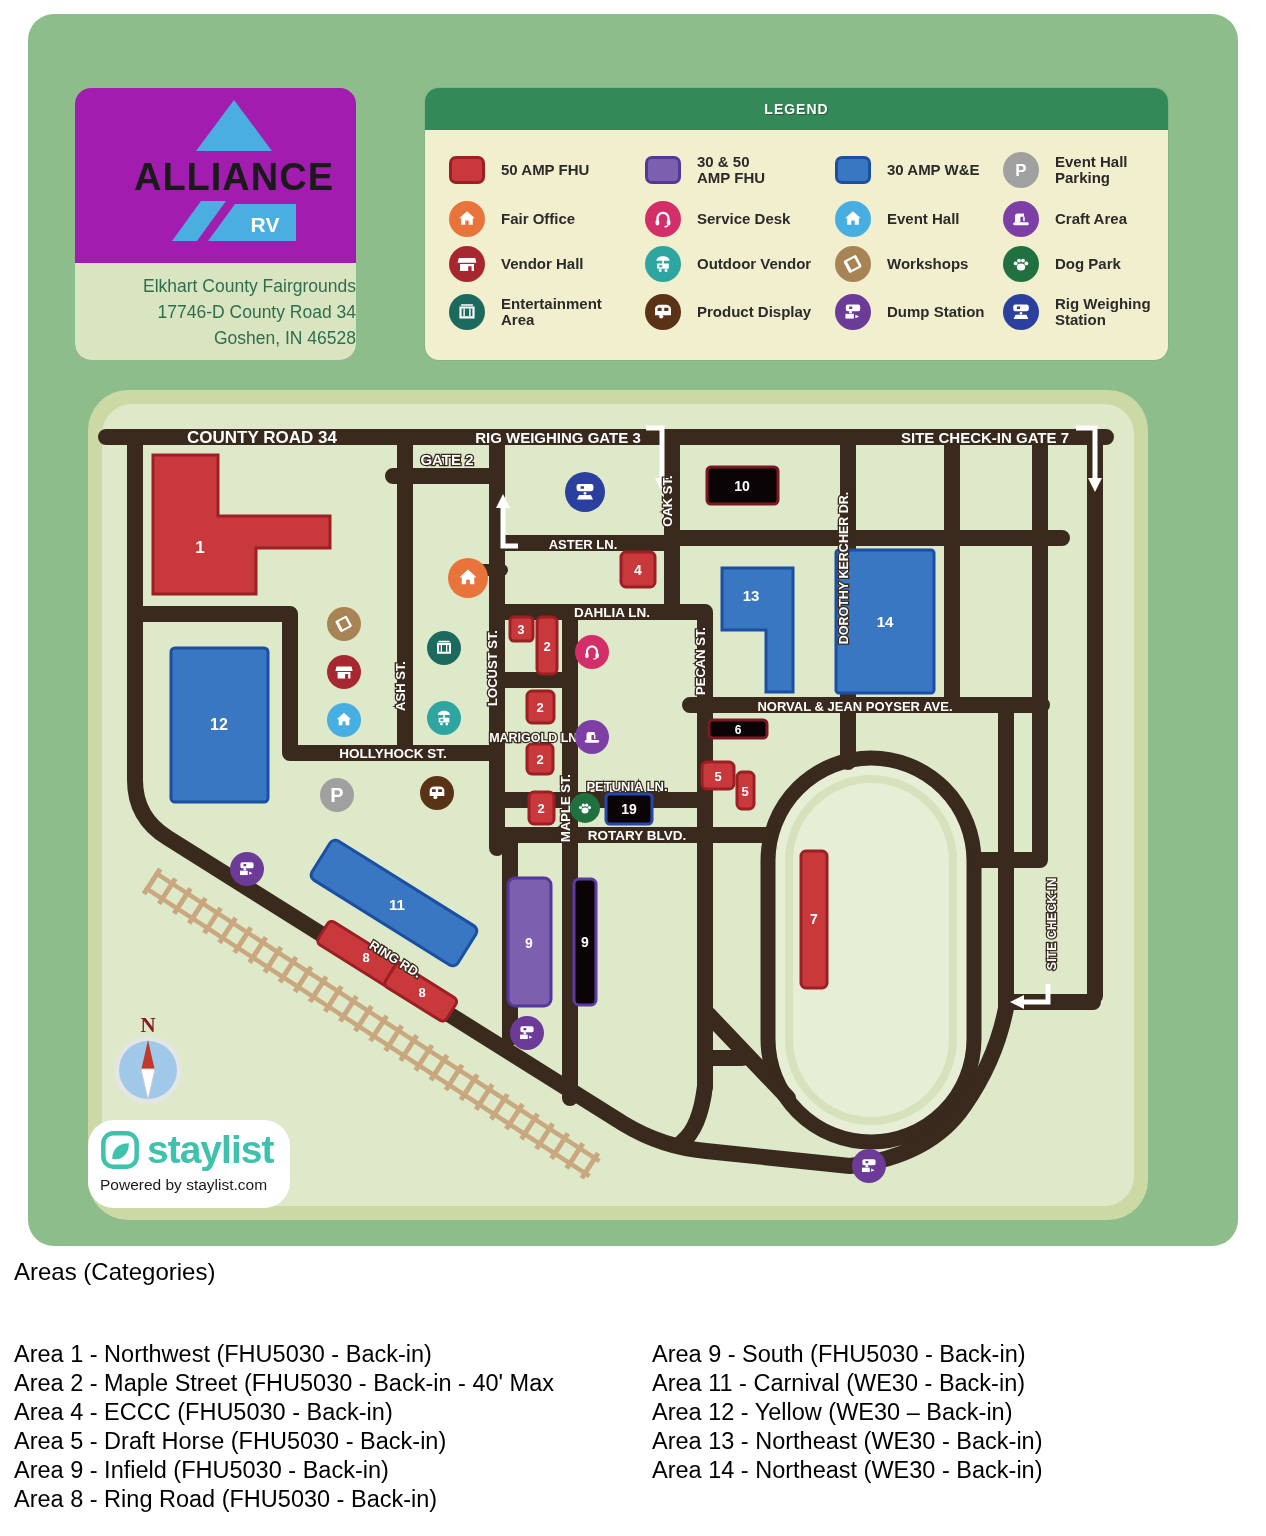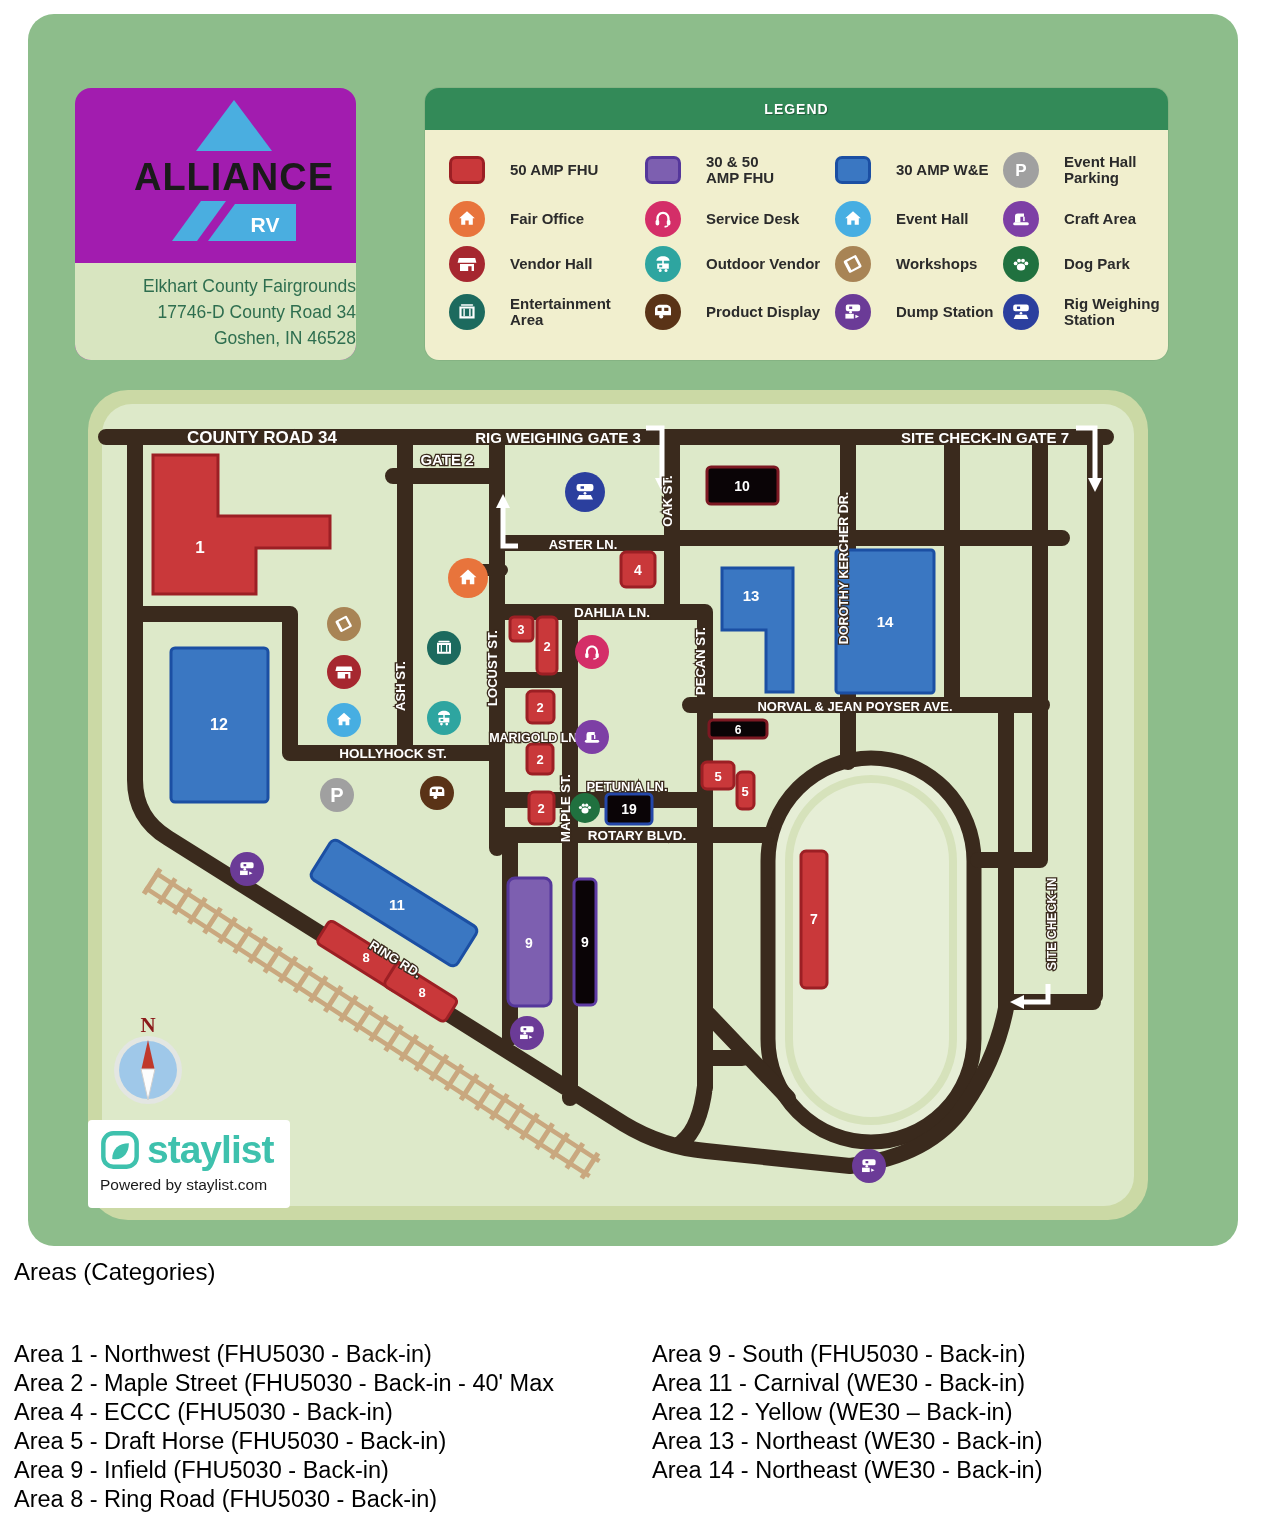--- a/index.html
+++ b/index.html
@@ -6,28 +6,28 @@
   body{width:1266px;height:1536px;position:relative;overflow:hidden;}
   .canvas{position:absolute;left:28px;top:14px;width:1210px;height:1232px;background:#8dbd8b;border-radius:26px;}
   .map-svg{position:absolute;left:0;top:0;z-index:1;}
   
   .brand-card{position:absolute;left:75px;top:88px;width:281px;height:272px;background:#a21caf;border-radius:16px;z-index:2;overflow:hidden;}
   .brand-addr{position:absolute;left:0;bottom:0;width:100%;height:97px;background:#d8e5c0;display:flex;flex-direction:column;justify-content:center;text-align:right;color:#2e6e4f;font-size:17.5px;line-height:26px;}
   
   .legend{position:absolute;left:425px;top:88px;width:743px;height:272px;z-index:2;border-radius:14px;overflow:hidden;box-shadow:0 0 0 1px rgba(0,0,0,.05);}
   .legend-head{height:42px;background:#338a58;display:flex;align-items:center;justify-content:center;color:#fff;font-weight:bold;font-size:14px;letter-spacing:1px;text-shadow:1px 1px 1px rgba(0,0,0,.35);}
   .legend-body{height:230px;background:#f1efce;display:grid;grid-template-columns:196px 190px 168px auto;grid-template-rows:52px 45px 45px 52px;align-items:center;padding:14px 8px 6px 24px;box-sizing:border-box;}
-  .lg-item{display:flex;align-items:center;gap:25px;}
+  .lg-item{display:flex;align-items:center;gap:16px;}
   .lg-label{font-weight:bold;font-size:15px;color:#2b2b2b;line-height:16px;}
   .w70{max-width:72px;} .w84{max-width:88px;} .w118{max-width:120px;} .w110{max-width:112px;}
   .lg-swatch{width:36px;height:28px;border-radius:7px;border:3px solid;box-sizing:border-box;flex:none;}
   .lg-icon{width:36px;height:36px;border-radius:50%;flex:none;display:flex;align-items:center;justify-content:center;}
   .lg-icon svg{width:24px;height:24px;}
   
-  .staylist{position:absolute;left:88px;top:1120px;width:202px;height:88px;background:#fff;border-radius:4px;z-index:2;padding:10px 12px;box-sizing:border-box;}
+  .staylist{position:absolute;left:88px;top:1120px;width:202px;height:88px;background:#fff;border-radius:26px;z-index:2;padding:10px 12px;box-sizing:border-box;}
   .staylist-row{display:flex;align-items:center;gap:7px;}
   .staylist-word{color:#3ec1ad;font-size:39px;font-weight:bold;letter-spacing:-1px;line-height:40px;}
   .staylist-tag{margin-top:6px;font-size:15.5px;color:#1a1a1a;}
   
   .areas-text{position:absolute;left:0;top:0;width:1266px;z-index:2;color:#000;}
   .areas-head{position:absolute;left:14px;top:1258px;font-size:24px;}
   .col{position:absolute;top:1340px;font-size:23.5px;line-height:29px;}
   .col-l{left:14px;} .col-r{left:652px;}
 </style>
 </head>

